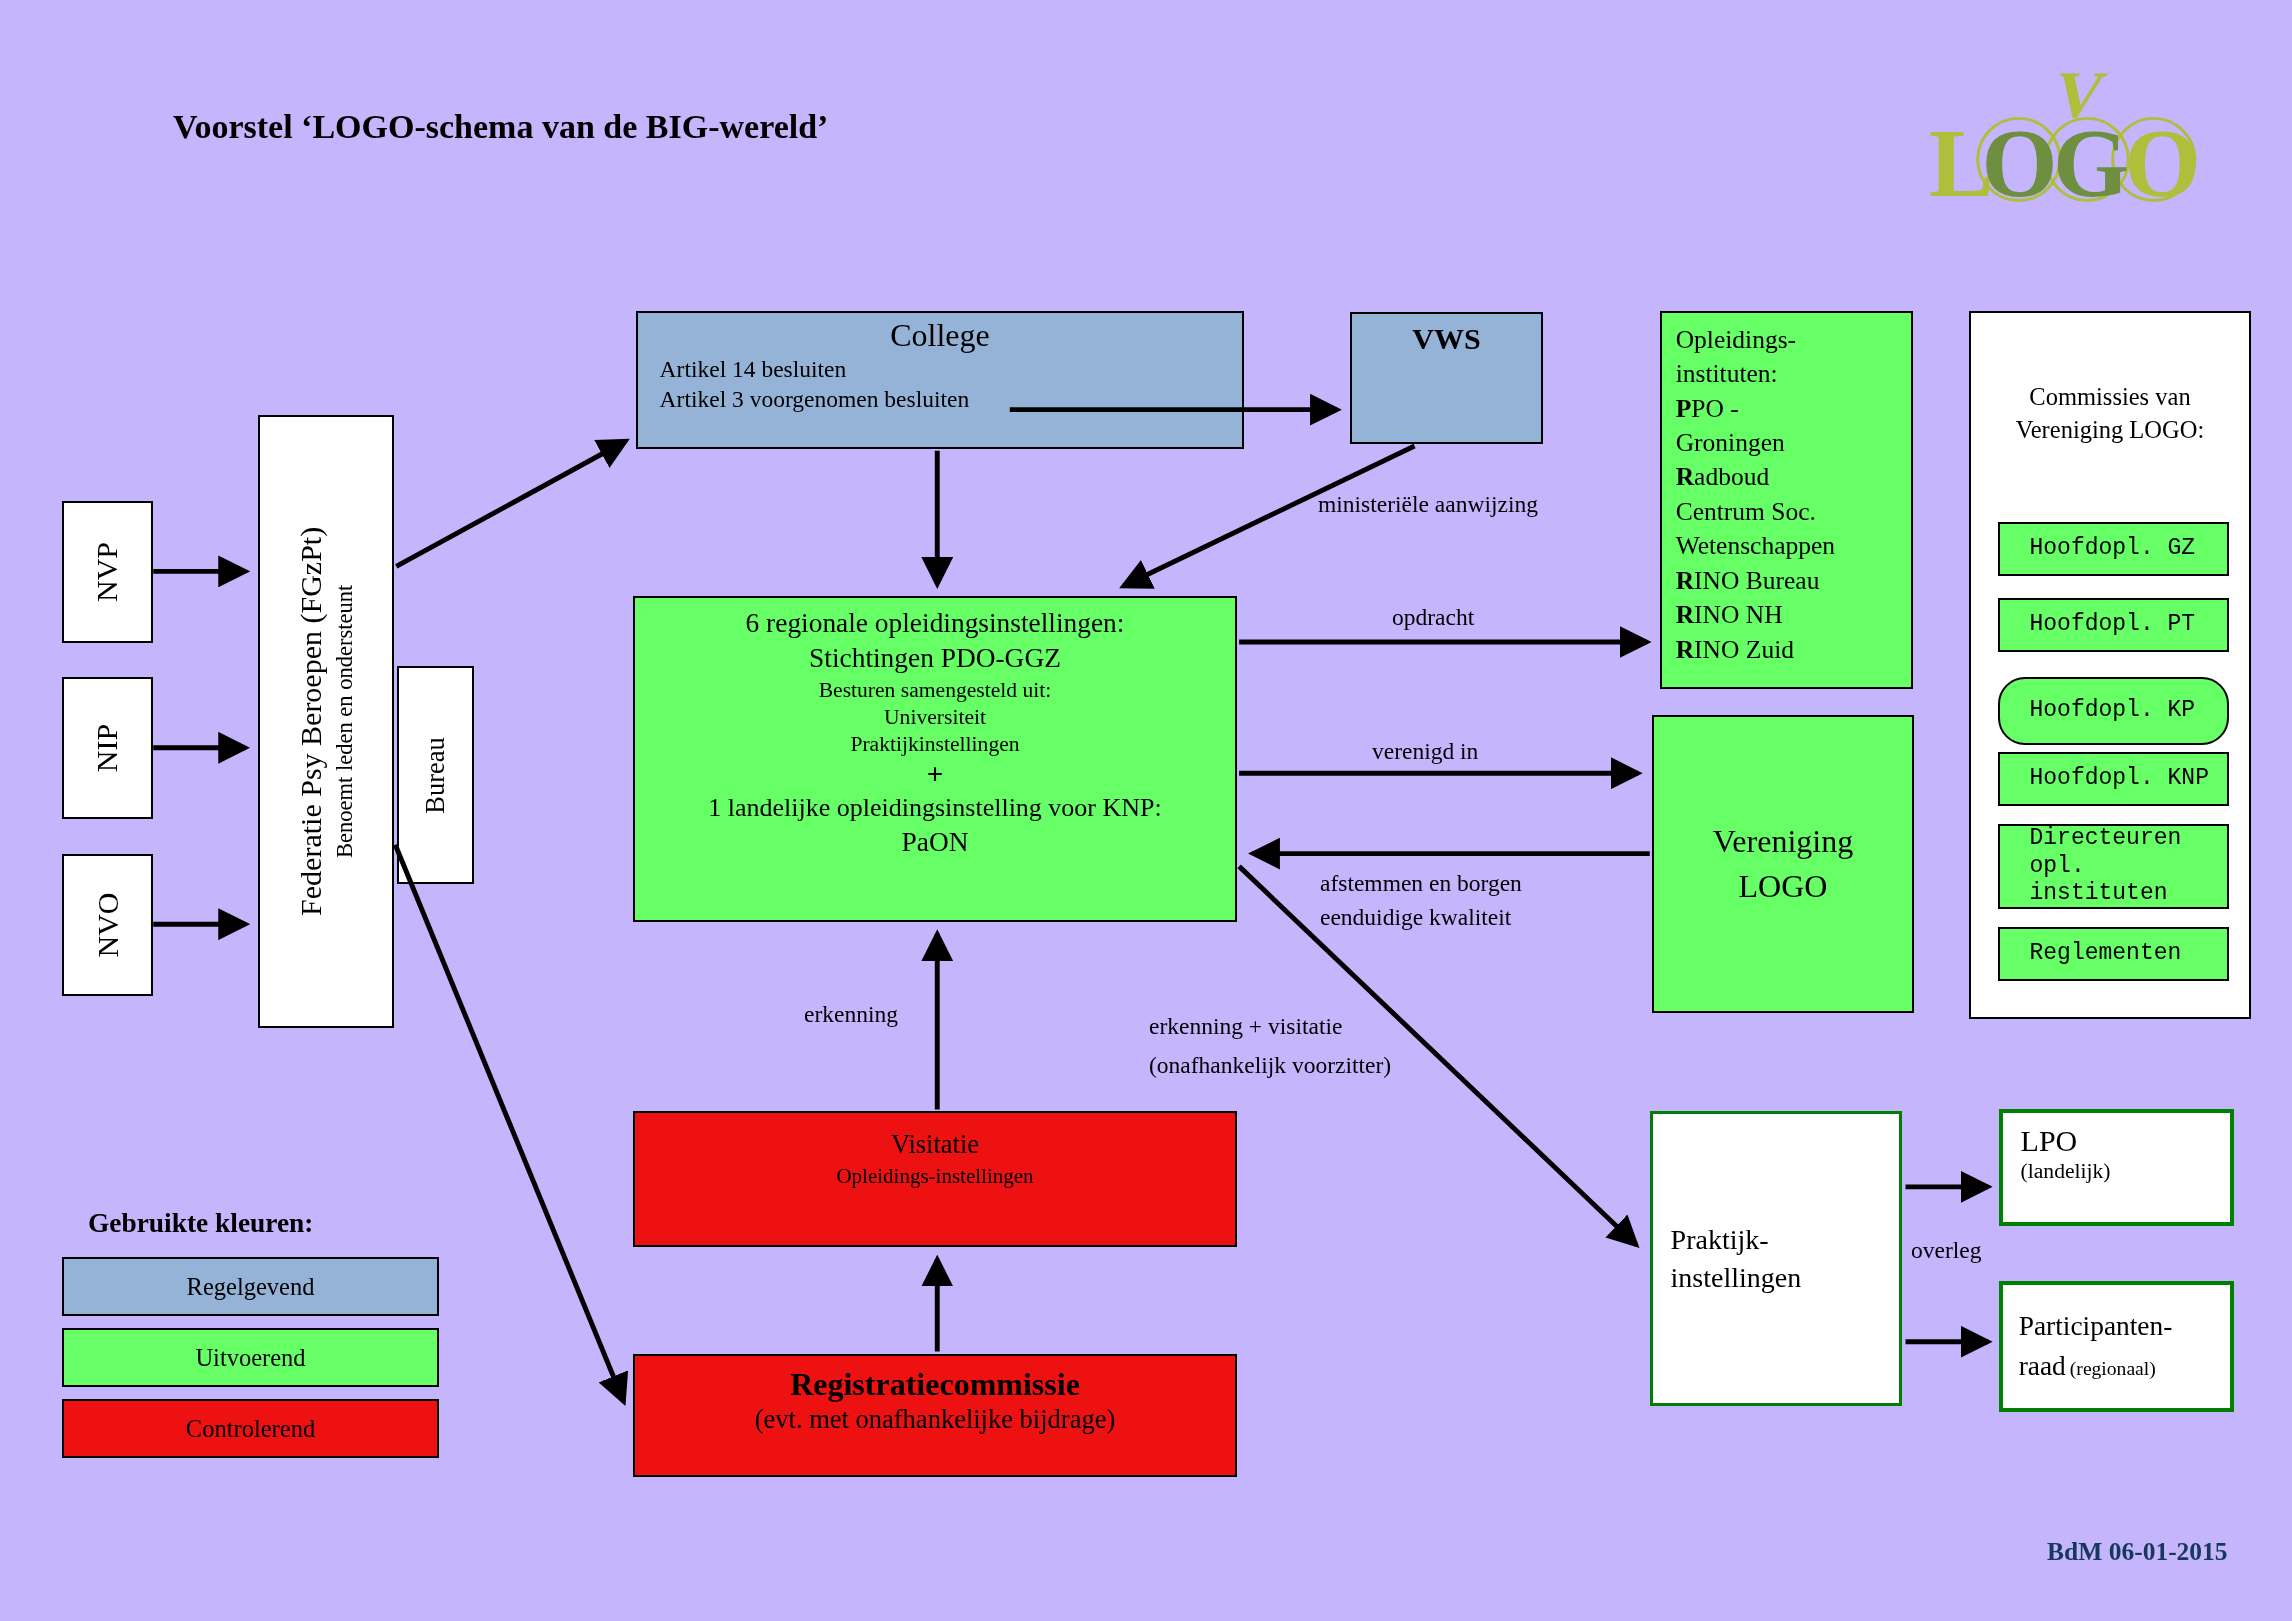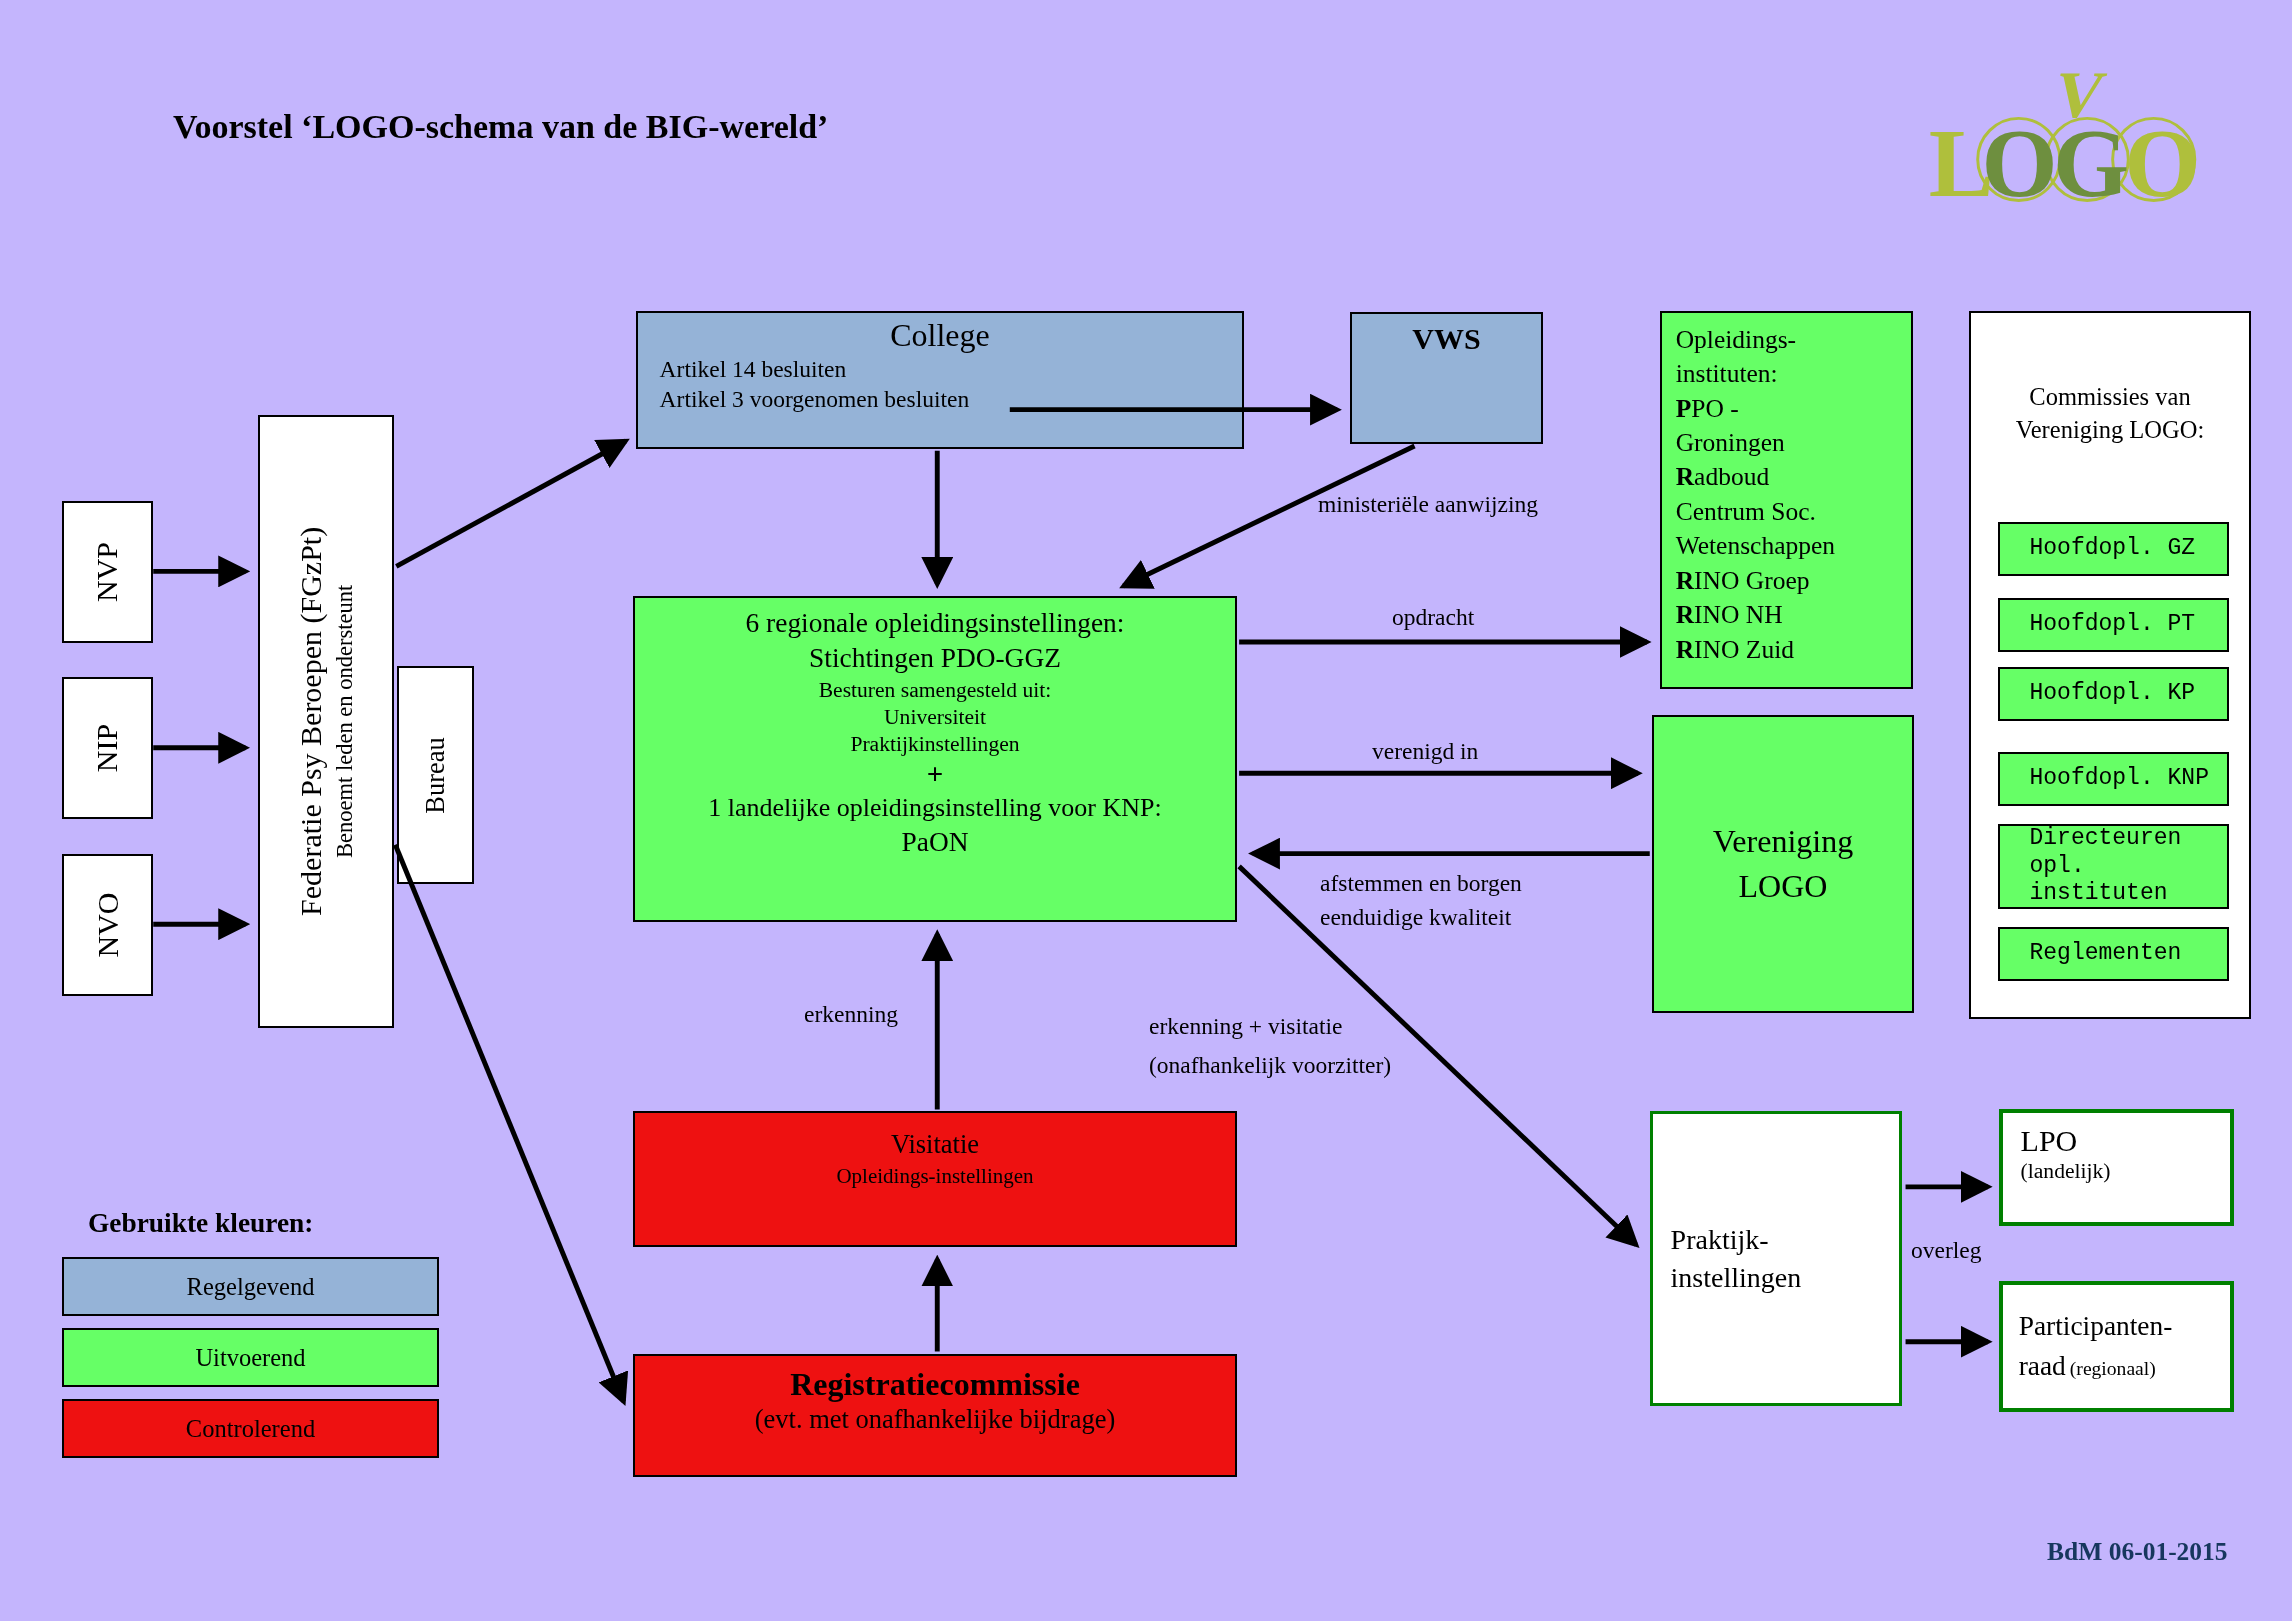--- a/index.html
+++ b/index.html
@@ -98,37 +98,37 @@
   </div>
 
   <div class="box green" style="left:1660px;top:311px;width:253px;height:378px;z-index:2;padding:9.8px 0 0 13.7px;font-size:25.5px;">
     <div class="inst-line"><b></b><span>Opleidings-</span></div>
     <div class="inst-line"><b></b><span>instituten:</span></div>
     <div class="inst-line"><b>P</b><span>PO -</span></div>
     <div class="inst-line"><b></b><span>Groningen</span></div>
     <div class="inst-line"><b>R</b><span>adboud</span></div>
     <div class="inst-line"><b></b><span>Centrum Soc.</span></div>
     <div class="inst-line"><b></b><span>Wetenschappen</span></div>
-    <div class="inst-line"><b>R</b><span>INO Groep</span></div>
+    <div class="inst-line"><b>R</b><span>INO Bureau</span></div>
     <div class="inst-line"><b>R</b><span>INO NH</span></div>
     <div class="inst-line"><b>R</b><span>INO Zuid</span></div>
   </div>
 
   <div class="box white" style="left:1969px;top:311px;width:282px;height:708px;z-index:2;">
     <div class="center" style="margin-top:67px;font-size:24.5px;line-height:1.35;">
       <div>Commissies van</div>
       <div>Vereniging LOGO:</div>
     </div>
     <div class="cbox" style="top:209px;height:54px;">
       <div>Hoofdopl. GZ</div>
     </div>
     <div class="cbox" style="top:285px;height:54px;">
       <div>Hoofdopl. PT</div>
     </div>
-    <div class="cbox" style="top:354px;height:54px;">
+    <div class="cbox" style="top:364px;height:68px;border-radius:27px;">
       <div>Hoofdopl. KP</div>
     </div>
     <div class="cbox" style="top:439px;height:54px;">
       <div>Hoofdopl. KNP</div>
     </div>
     <div class="cbox" style="top:511px;height:85px;">
       <div>Directeuren</div>
       <div>opl. instituten</div>
     </div>
     <div class="cbox" style="top:614px;height:54px;">

